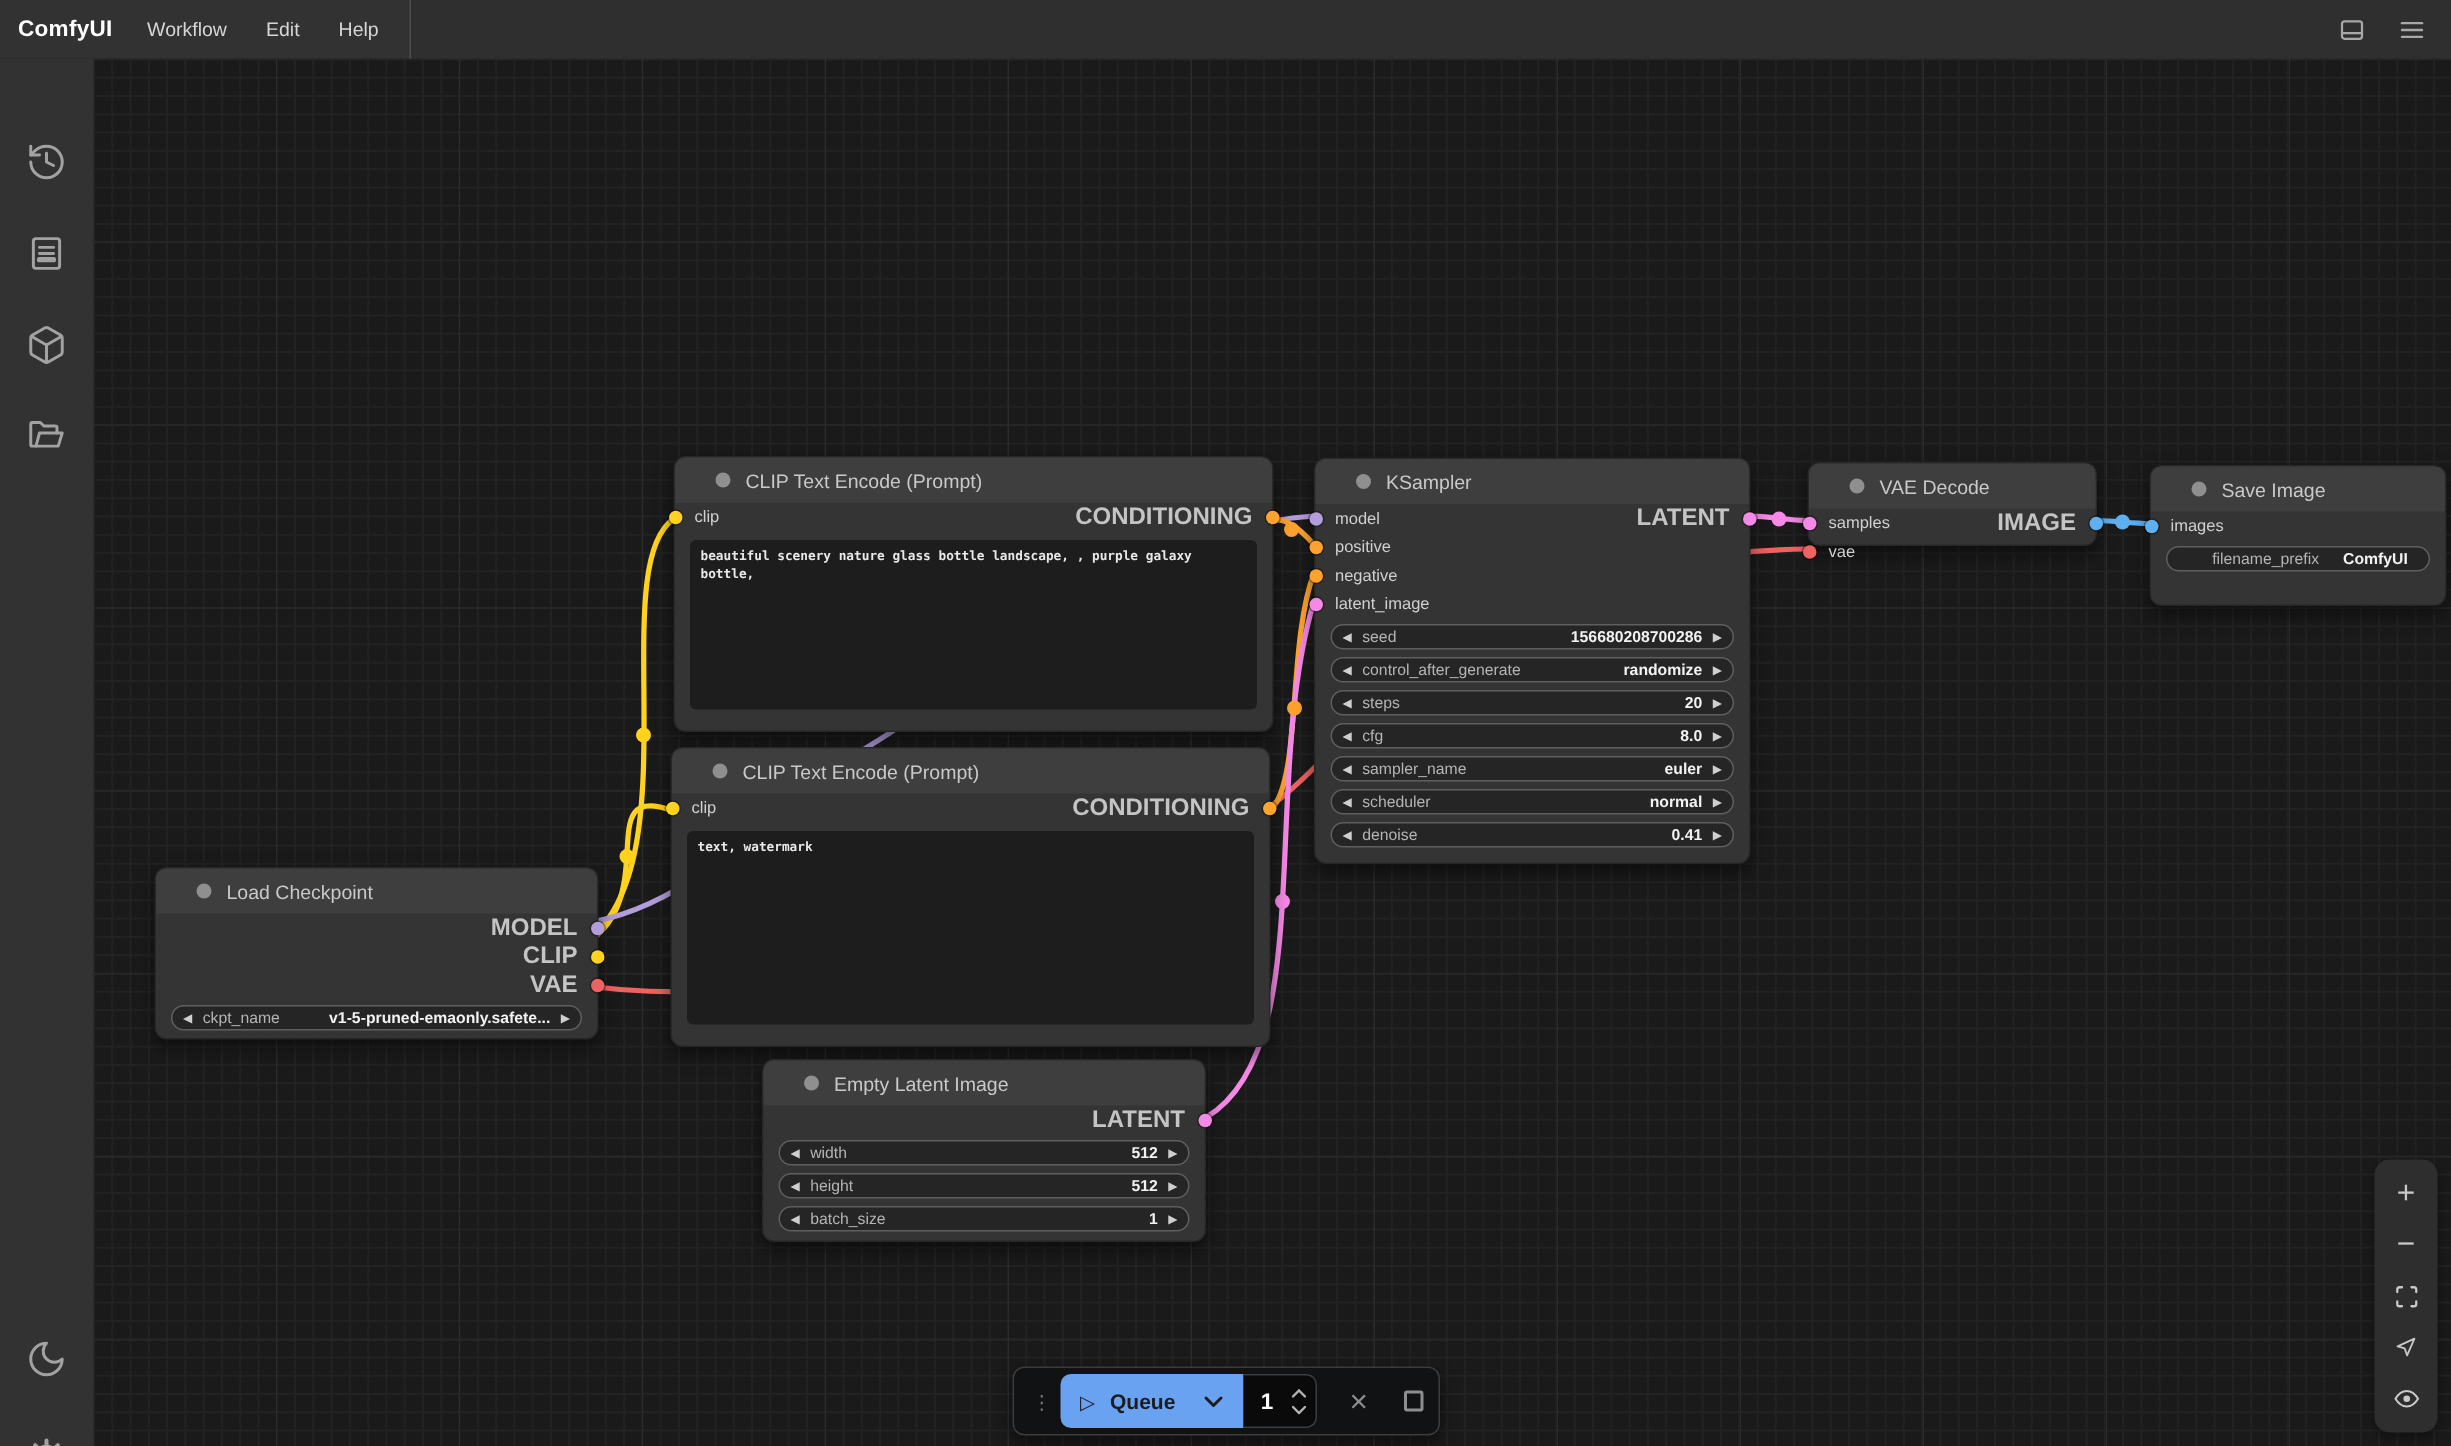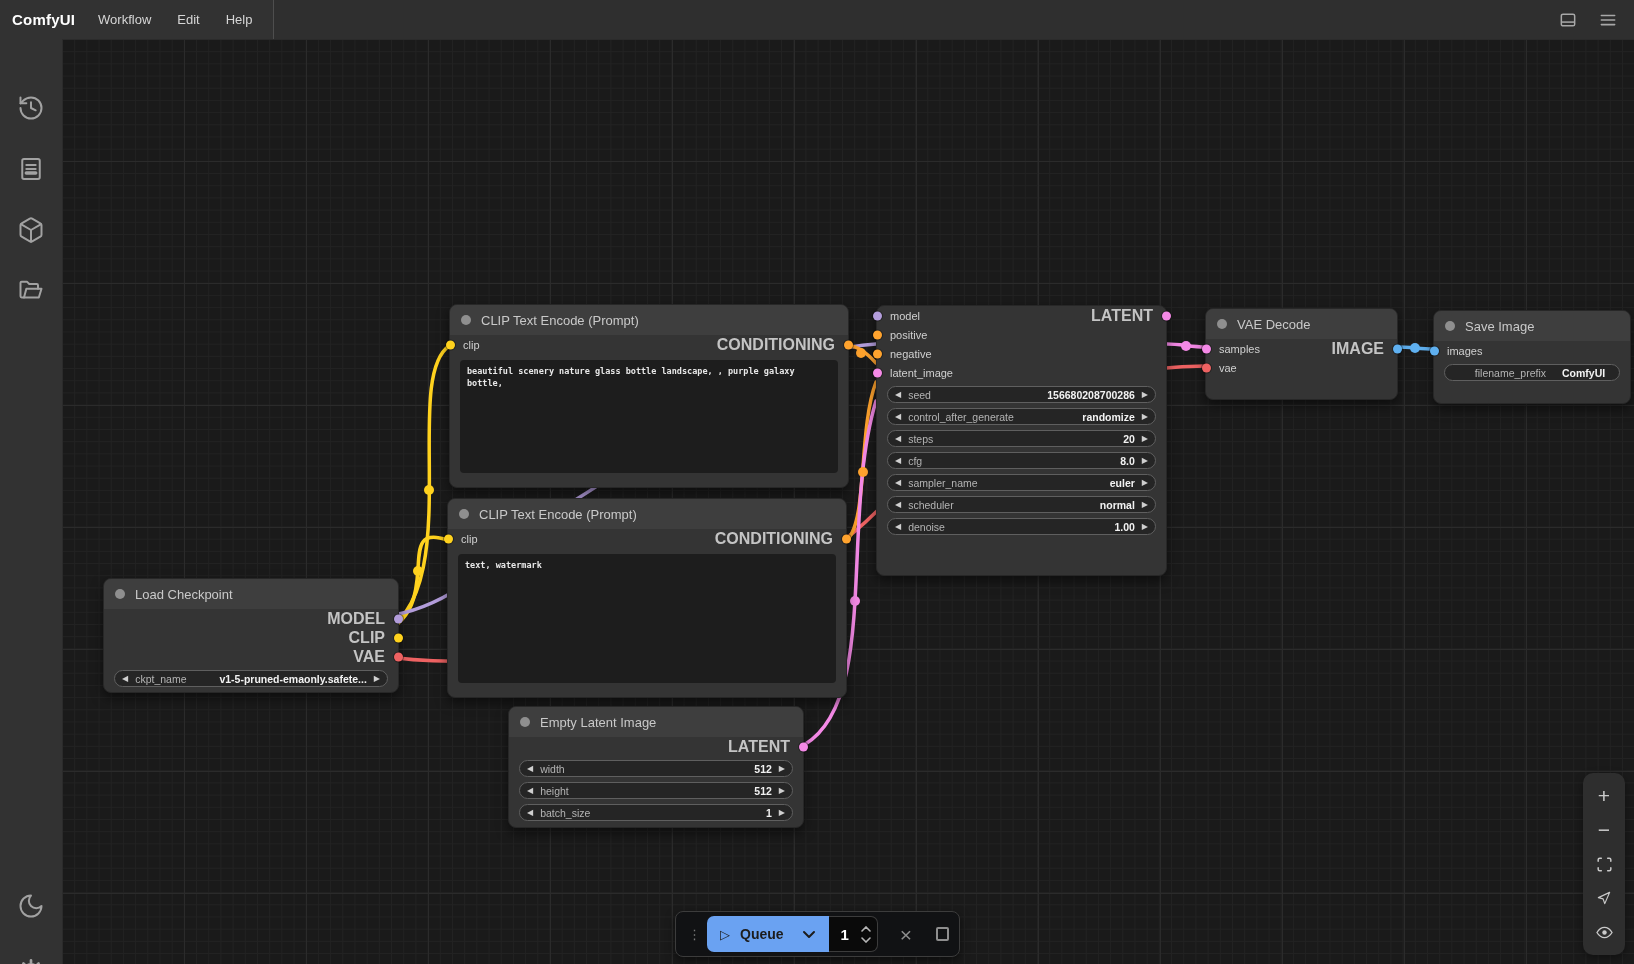--- a/index.html
+++ b/index.html
@@ -36,21 +36,21 @@
               linear-gradient(90deg,#2b2b2b 1px, transparent 1px),
               linear-gradient(#222222 1px, transparent 1px),
               linear-gradient(90deg,#222222 1px, transparent 1px);
             background-size:122px 122px, 122px 122px, 12.2px 12.2px, 12.2px 12.2px; }
   svg.wires { position:absolute; left:0; top:0; width:1634px; height:964px; z-index:5; pointer-events:none; }
 
   
   .node { position:absolute; z-index:10; background:#343434; border:1px solid #272727;
           border-radius:8px; box-shadow:0 5px 12px rgba(0,0,0,.5); }
   .nheader { height:30px; background:#3e3e3e; border-radius:7px 7px 0 0;
-             display:flex; align-items:center; padding:0 11px; cursor:move; }
+             display:flex; align-items:center; padding:0 27px; cursor:move; }
   .ndot { width:10px; height:10px; border-radius:50%; background:#8f8f8f; margin-right:10px; flex:none; }
   .ntitle { color:#c9c9c9; font-size:13px; white-space:nowrap; }
   .srow { position:relative; height:19px; display:flex; align-items:center; padding:0 13px; }
   .slabel { font-size:11px; color:#d0d0d0; }
   .olabel { font-size:16px; font-weight:bold; color:#c4c4c4; margin-left:auto; }
   .sdot { position:absolute; width:9px; height:9px; border-radius:50%; top:50%;
           transform:translateY(-50%); box-shadow:0 0 0 1px rgba(0,0,0,.35); cursor:crosshair; }
   .sdot.in  { left:-4.5px; }
   .sdot.out { right:-4.5px; }
   .wgroup { margin-top:4px; }
@@ -194,20 +194,24 @@
     <div class="widget">
       <span class="warr">◀</span>
       <span class="wname">batch_size</span>
       <span class="wval">1</span>
       <span class="warr">▶</span>
     </div>
   </div>
 </div>
 
 <div class="node" style="left:876px;top:305px;width:291px;height:271px;">
+  <div class="nheader">
+    <span class="ndot"></span>
+    <span class="ntitle">KSampler</span>
+  </div>
   <div class="srow">
     <span class="sdot in" style="background-color: rgb(179, 157, 219);"></span>
     <span class="slabel">model</span>
     <span class="olabel">LATENT</span>
     <span class="sdot out" style="background-color: rgb(244, 137, 230);"></span>
   </div>
   <div class="srow">
     <span class="sdot in" style="background-color: rgb(255, 163, 46);"></span>
     <span class="slabel">positive</span>
   </div>
@@ -252,27 +256,27 @@
     </div>
     <div class="widget">
       <span class="warr">◀</span>
       <span class="wname">scheduler</span>
       <span class="wval">normal</span>
       <span class="warr">▶</span>
     </div>
     <div class="widget">
       <span class="warr">◀</span>
       <span class="wname">denoise</span>
-      <span class="wval">1.00</span>
-      <span class="warr">▶</span>
-    </div>
-  </div>
-</div>
-
-<div class="node" style="left:1205px;top:308px;width:193px;height:92px;">
+      <span class="wval">0.41</span>
+      <span class="warr">▶</span>
+    </div>
+  </div>
+</div>
+
+<div class="node" style="left:1205px;top:308px;width:193px;height:56px;">
   <div class="nheader">
     <span class="ndot"></span>
     <span class="ntitle">VAE Decode</span>
   </div>
   <div class="srow">
     <span class="sdot in" style="background-color: rgb(244, 137, 230);"></span>
     <span class="slabel">samples</span>
     <span class="olabel">IMAGE</span>
     <span class="sdot out" style="background-color: rgb(95, 176, 240);"></span>
   </div>

